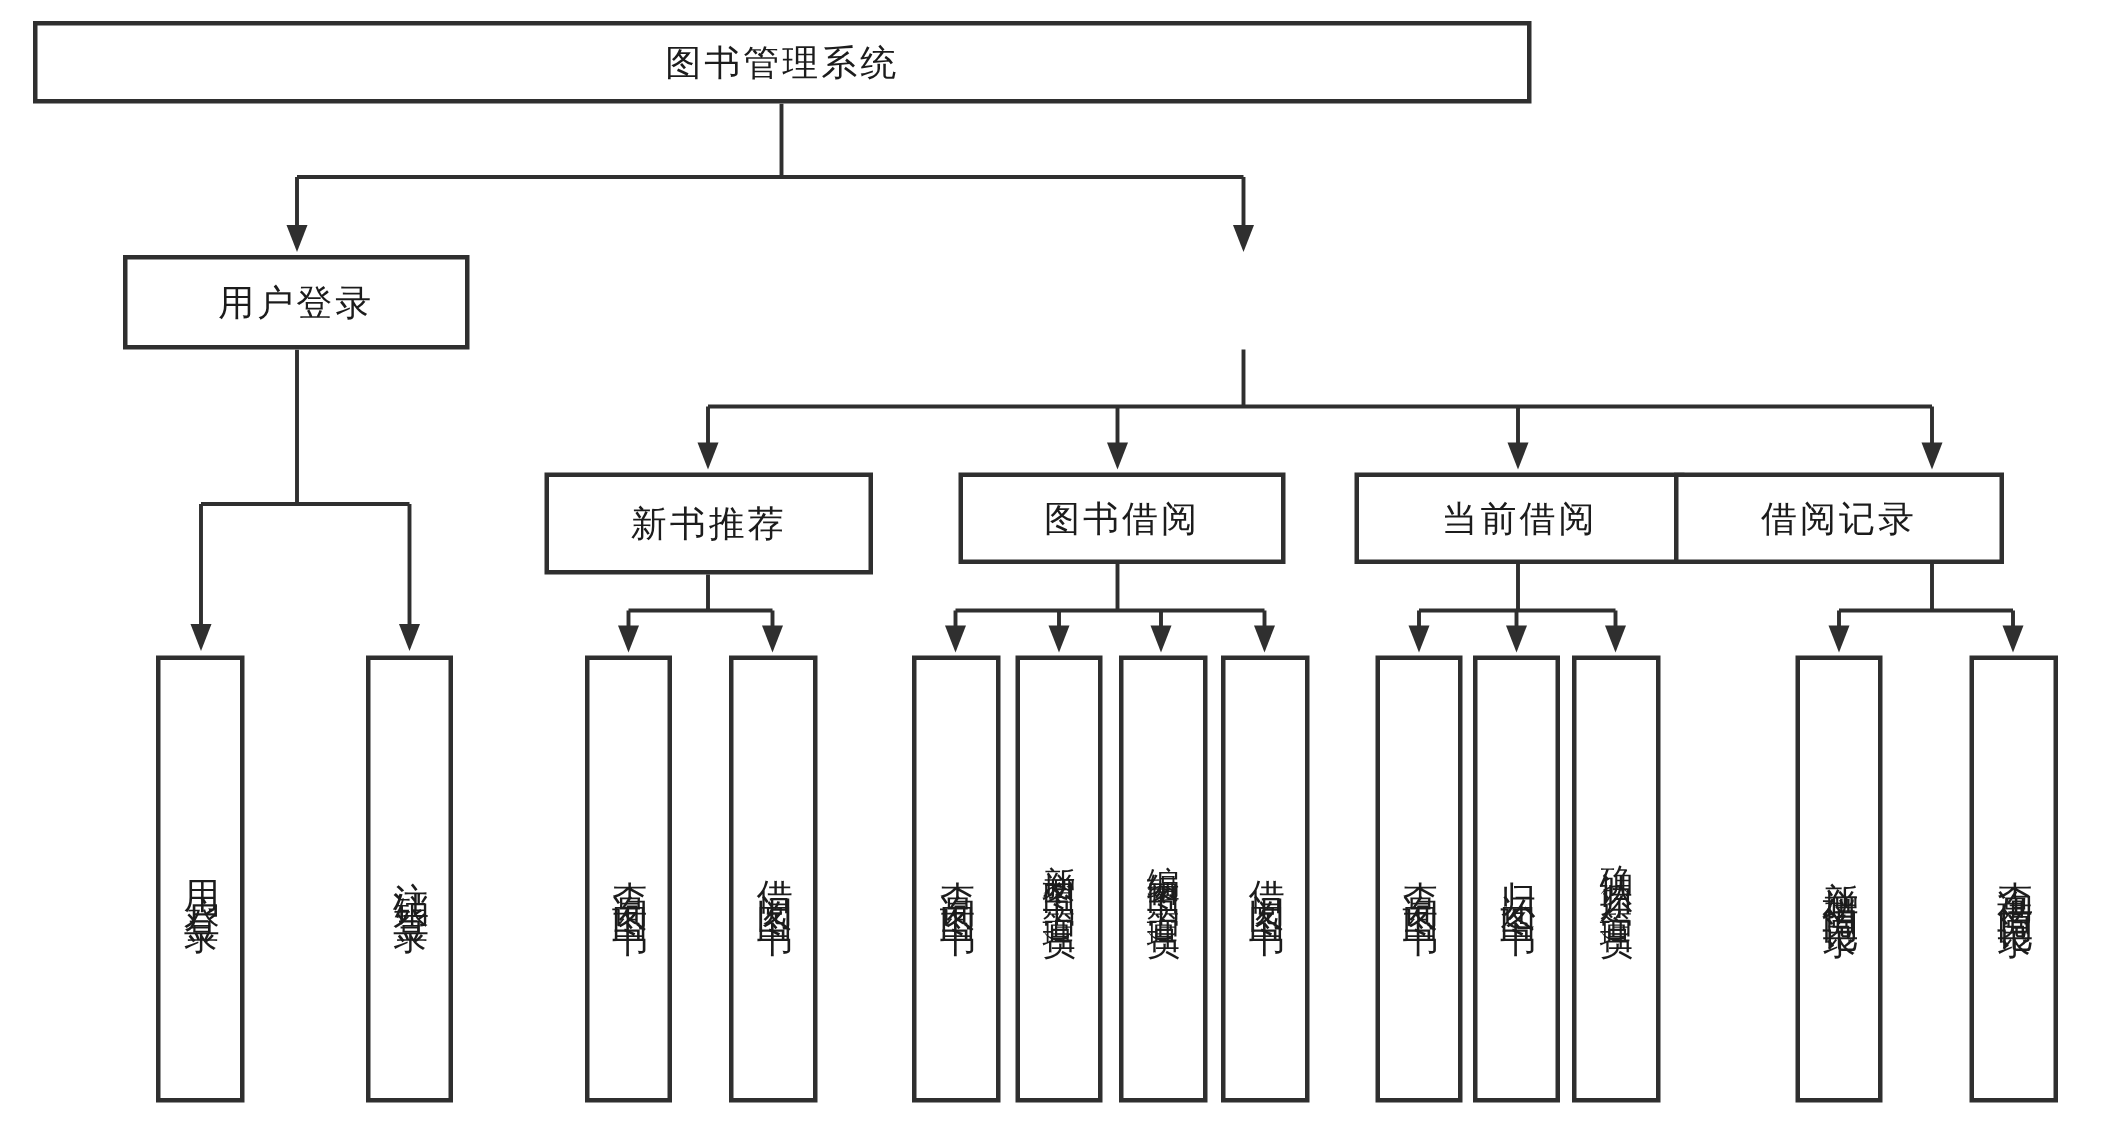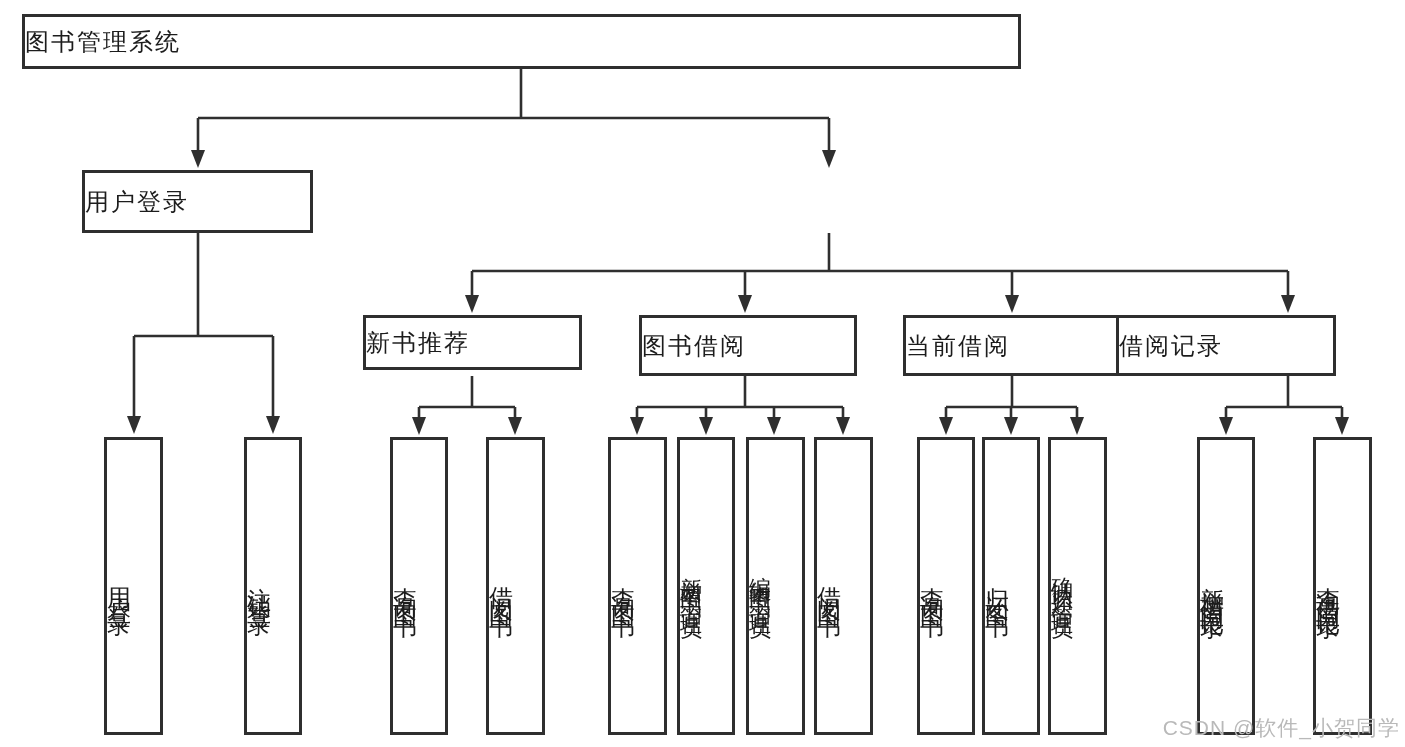--- a/index.html
+++ b/index.html
@@ -31,20 +31,21 @@
     fill: #2f2f2f;
     stroke: none;
   }
   .box {
     position: absolute;
     background: #ffffff;
     border: 3px solid #2f2f2f;
     box-sizing: border-box;
     display: flex;
     align-items: center;
+    justify-content: center;
     color: #1c1c1c;
   }
   .hlabel {
     font-size: 24px;
     letter-spacing: 2px;
     white-space: nowrap;
   }
   .vtext {
     writing-mode: vertical-rl;
     font-size: 24px;
@@ -106,21 +107,21 @@
   </svg>
 
   <div class="box" style="left:22px; top:14px; width:999px; height:55px;">
     <span class="hlabel">图书管理系统</span>
   </div>
 
   <div class="box" style="left:82px; top:170px; width:231px; height:63px;">
     <span class="hlabel">用户登录</span>
   </div>
 
-  <div class="box" style="left:363px; top:315px; width:219px; height:55px;">
+  <div class="box" style="left:363px; top:315px; width:219px; height:68px;">
     <span class="hlabel">新书推荐</span>
   </div>
   <div class="box" style="left:639px; top:315px; width:218px; height:61px;">
     <span class="hlabel">图书借阅</span>
   </div>
   <div class="box" style="left:903px; top:315px; width:220px; height:61px;">
     <span class="hlabel">当前借阅</span>
   </div>
   <div class="box" style="left:1116px; top:315px; width:220px; height:61px;">
     <span class="hlabel">借阅记录</span>
@@ -163,15 +164,14 @@
     <span class="vtext sp9">确认归还（管理员）</span>
   </div>
 
   <div class="box" style="left:1197px; top:437px; width:58px; height:298px;">
     <span class="vtext sp6">新增借阅记录</span>
   </div>
   <div class="box" style="left:1313px; top:437px; width:59px; height:298px;">
     <span class="vtext sp6">查询借阅记录</span>
   </div>
 
-  <div class="watermark">CSDN @软件_小贺同学</div>
 
 </div>
 
 </body></html>

